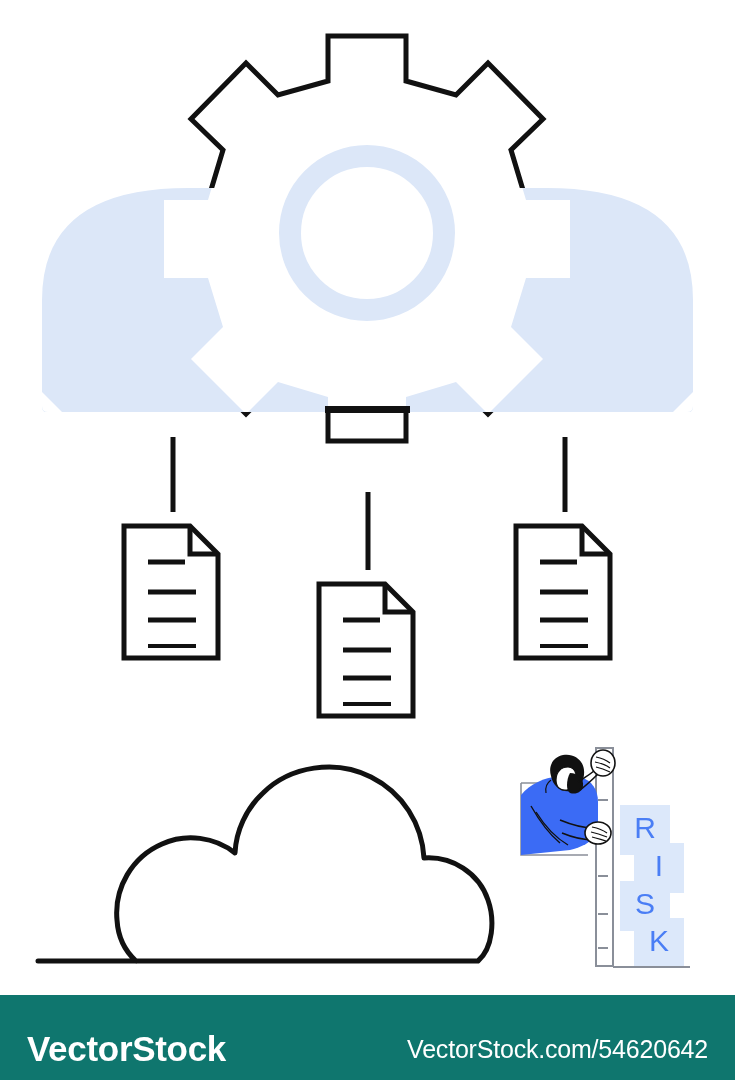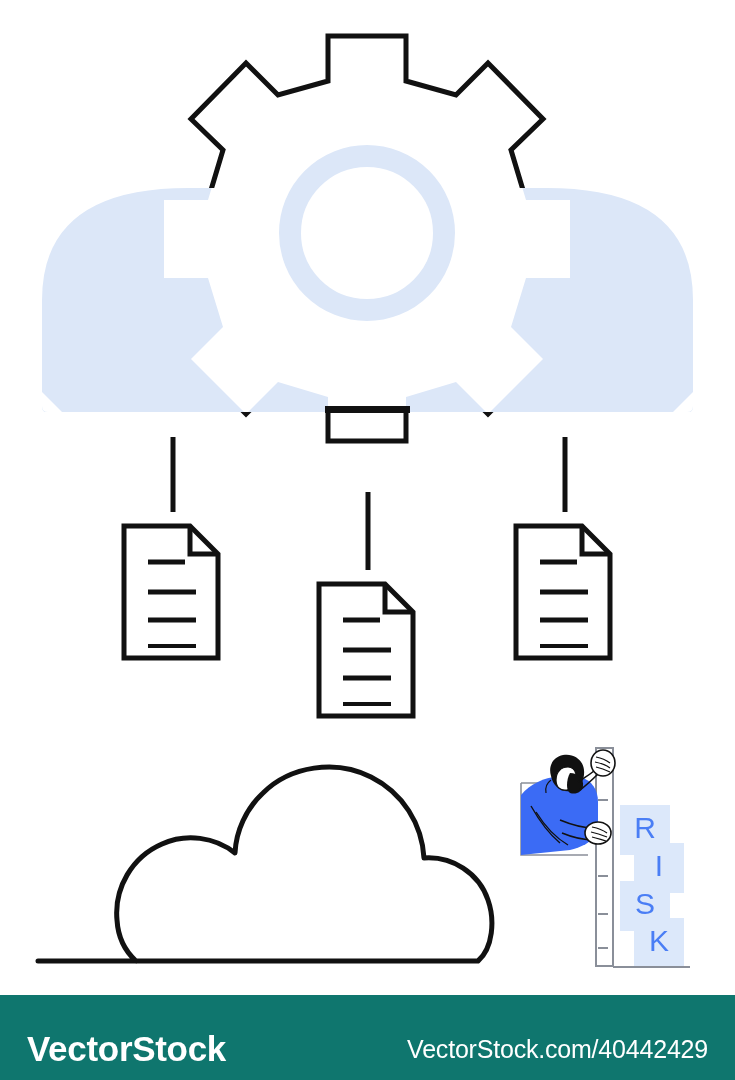--- a/index.html
+++ b/index.html
@@ -241,16 +241,16 @@
       <rect x="634" y="918" width="50" height="50" fill="#dce8fa"></rect>
       <text class="risk-letter" x="659" y="951" text-anchor="middle" fill="#4a7ef5">K</text>
 
       <line x1="613" y1="967" x2="690" y2="967" stroke="#8a8f99" stroke-width="2"></line>
     </g>
 
   </svg>
 
   <div id="watermark-bar">
     <div class="wm-brand">VectorStock</div>
-    <div class="wm-url">VectorStock.com/40442429</div>
+    <div class="wm-url">VectorStock.com/54620642</div>
   </div>
 
 </div>
 
 </body></html>

